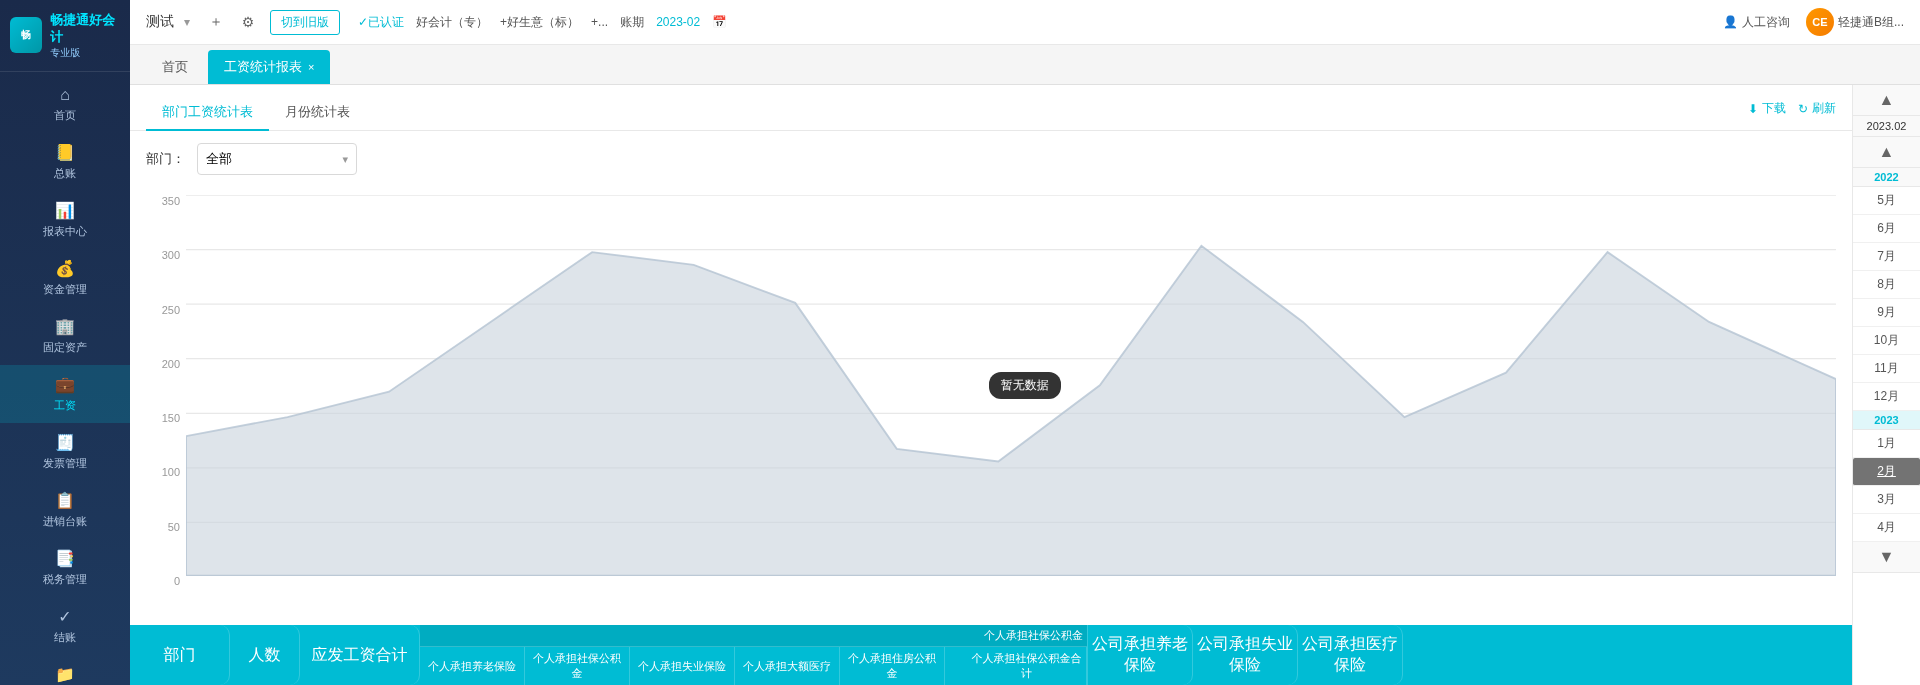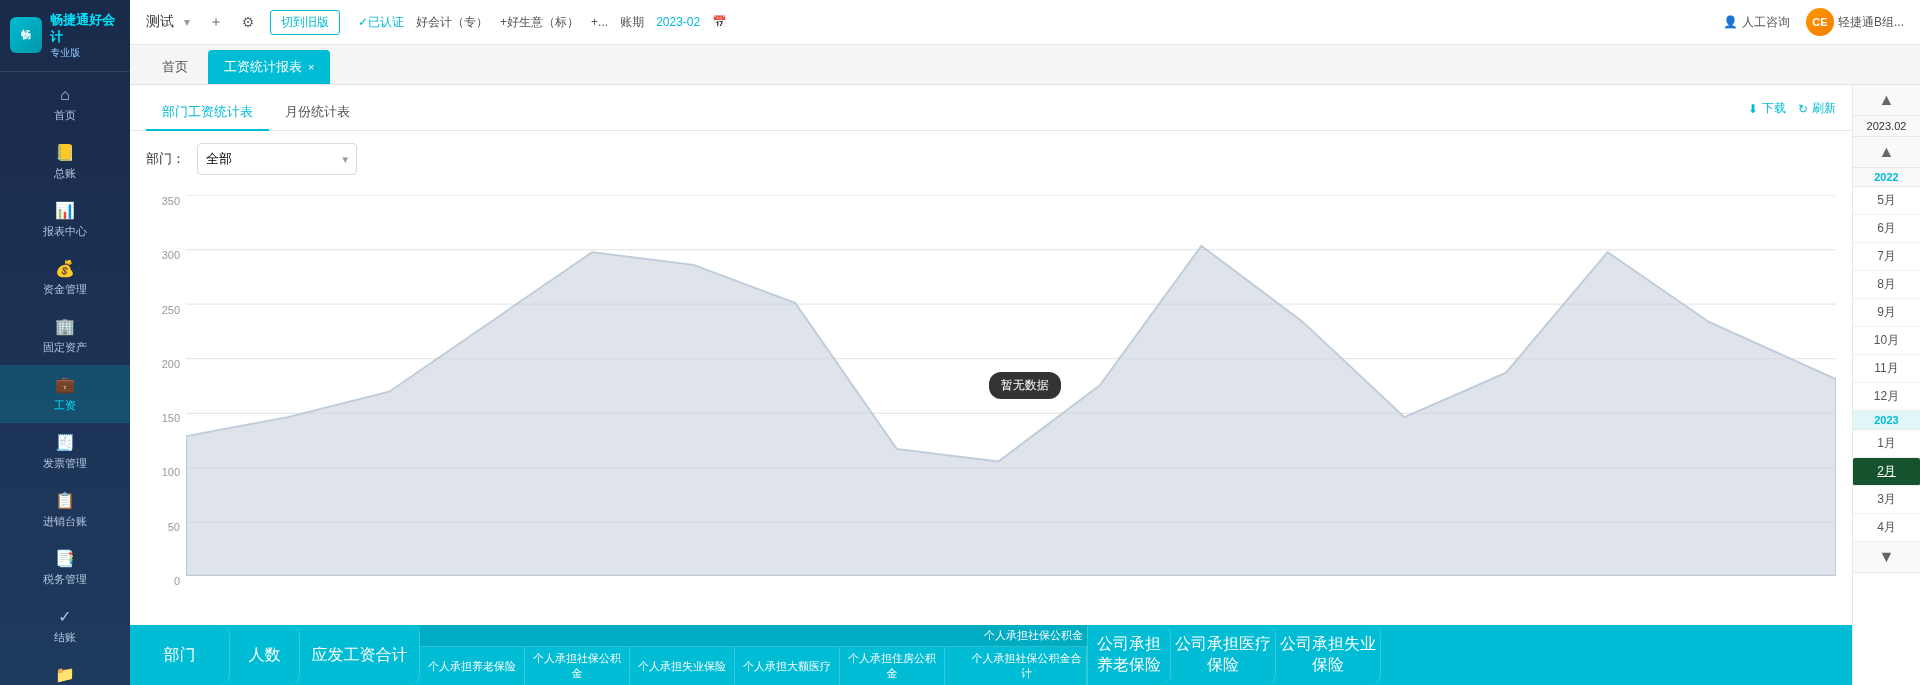--- a/index.html
+++ b/index.html
@@ -318,21 +318,21 @@
     }
     .month-item {
       padding: 5px 6px;
       font-size: 12px;
       color: #555;
       text-align: center;
       cursor: pointer;
       border-bottom: 1px solid #f0f0f0;
     }
     .month-item.active {
-      background: #14532d;
+      background: #737373;
       color: white;
       border-radius: 2px;
       text-decoration: underline;
     }
 
     
     .chart-svg {
       position: absolute;
       left: 40px;
       top: 0;
@@ -510,23 +510,23 @@
           <div style="display:flex;">
             <div class="th-group-cell" style="width:105px;">个人承担养老保险</div>
             <div class="th-group-cell" style="width:105px;">个人承担社保公积金</div>
             <div class="th-group-cell" style="width:105px;">个人承担失业保险</div>
             <div class="th-group-cell" style="width:105px;">个人承担大额医疗</div>
             <div class="th-group-cell" style="width:105px;">个人承担住房公积金</div>
             <div class="th-group-cell" style="width:120px;margin-left:22px;">个人承担社保公积金合计</div>
           </div>
         </div>
 
-        <div class="th-cell" style="width:83px;">公司承担养老保险</div>
+        <div class="th-cell" style="width:105px;">公司承担养老保险</div>
+        <div class="th-cell" style="width:105px;">公司承担失业保险</div>
         <div class="th-cell" style="width:105px;">公司承担医疗保险</div>
-        <div class="th-cell" style="width:105px;">公司承担失业保险</div>
       </div>
 
     </div>
 
     <div class="right-panel">
       <div class="date-nav-btn">▲</div>
       <div class="date-input">2023.02</div>
       <div class="date-nav-btn" style="border-top:none;">▲</div>
       <div class="year-label">2022</div>
       <div class="month-item">5月</div>

